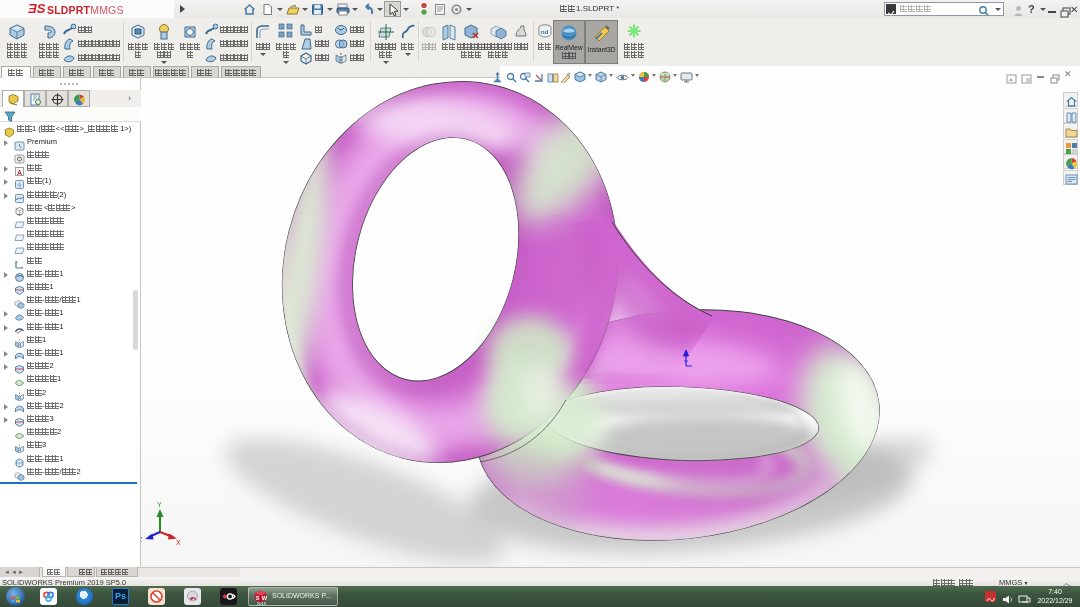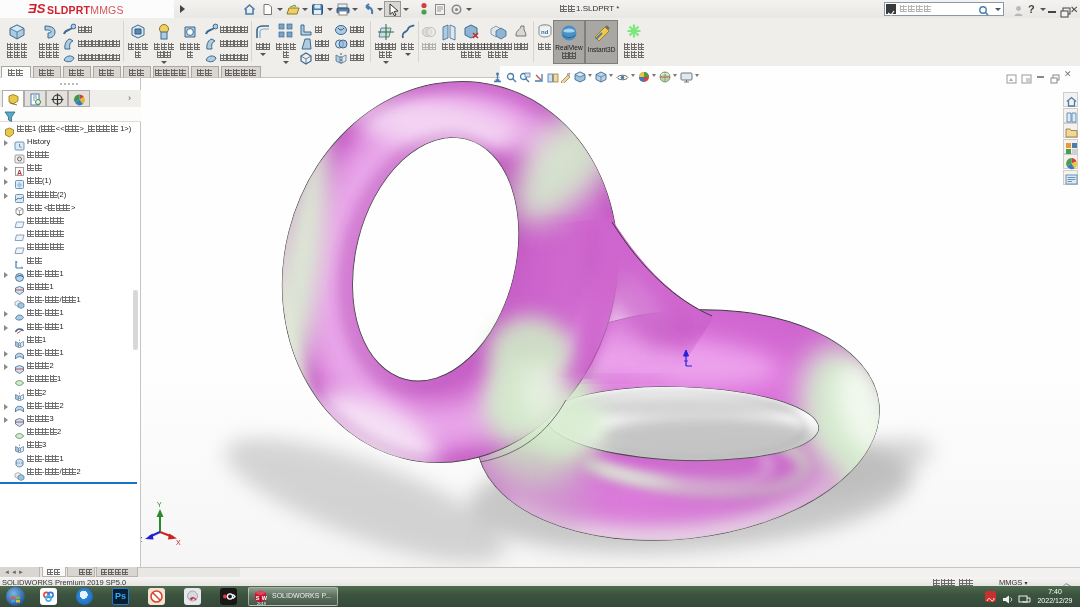--- a/index.html
+++ b/index.html
@@ -392,21 +392,21 @@
     </svg></div>
 <div class="ab" style="left:4px;top:123.5px"><svg width="11" height="11">
       <path d="M1.5 2.5 L5.5 1 L9.5 2.8 L9.5 7 L5.5 10 L1.5 8 Z" fill="#e8c84a" stroke="#8a7420" stroke-width=".8"></path>
     </svg></div>
 <div class="ab" style="left:17px;top:124.5px;white-space:nowrap;line-height:7.5px"><i style="display:inline-block;width:7px;height:7px;margin-right:0.5px;vertical-align:top;position:relative;top:0px;background:repeating-linear-gradient(0deg,#3b3b3b 0 1px,rgba(0,0,0,0) 1px 2.4px),repeating-linear-gradient(90deg,#3b3b3b 0 1px,rgba(0,0,0,0) 1px 3.5px);opacity:0.72"></i><i style="display:inline-block;width:7px;height:7px;margin-right:0.5px;vertical-align:top;position:relative;top:0px;background:repeating-linear-gradient(0deg,#3b3b3b 0 1px,rgba(0,0,0,0) 1px 2.4px),repeating-linear-gradient(90deg,#3b3b3b 0 1px,rgba(0,0,0,0) 1px 3.5px);opacity:0.72"></i><span style="font-size:7.5px;line-height:7.5px;color:#222;vertical-align:top">1 (</span><i style="display:inline-block;width:7px;height:7px;margin-right:0.5px;vertical-align:top;position:relative;top:0px;background:repeating-linear-gradient(0deg,#3b3b3b 0 1px,rgba(0,0,0,0) 1px 2.4px),repeating-linear-gradient(90deg,#3b3b3b 0 1px,rgba(0,0,0,0) 1px 3.5px);opacity:0.72"></i><i style="display:inline-block;width:7px;height:7px;margin-right:0.5px;vertical-align:top;position:relative;top:0px;background:repeating-linear-gradient(0deg,#3b3b3b 0 1px,rgba(0,0,0,0) 1px 2.4px),repeating-linear-gradient(90deg,#3b3b3b 0 1px,rgba(0,0,0,0) 1px 3.5px);opacity:0.72"></i><span style="font-size:7.5px;line-height:7.5px;color:#222;vertical-align:top">&lt;&lt;</span><i style="display:inline-block;width:7px;height:7px;margin-right:0.5px;vertical-align:top;position:relative;top:0px;background:repeating-linear-gradient(0deg,#3b3b3b 0 1px,rgba(0,0,0,0) 1px 2.4px),repeating-linear-gradient(90deg,#3b3b3b 0 1px,rgba(0,0,0,0) 1px 3.5px);opacity:0.72"></i><i style="display:inline-block;width:7px;height:7px;margin-right:0.5px;vertical-align:top;position:relative;top:0px;background:repeating-linear-gradient(0deg,#3b3b3b 0 1px,rgba(0,0,0,0) 1px 2.4px),repeating-linear-gradient(90deg,#3b3b3b 0 1px,rgba(0,0,0,0) 1px 3.5px);opacity:0.72"></i><span style="font-size:7.5px;line-height:7.5px;color:#222;vertical-align:top">&gt;_</span><i style="display:inline-block;width:7px;height:7px;margin-right:0.5px;vertical-align:top;position:relative;top:0px;background:repeating-linear-gradient(0deg,#3b3b3b 0 1px,rgba(0,0,0,0) 1px 2.4px),repeating-linear-gradient(90deg,#3b3b3b 0 1px,rgba(0,0,0,0) 1px 3.5px);opacity:0.72"></i><i style="display:inline-block;width:7px;height:7px;margin-right:0.5px;vertical-align:top;position:relative;top:0px;background:repeating-linear-gradient(0deg,#3b3b3b 0 1px,rgba(0,0,0,0) 1px 2.4px),repeating-linear-gradient(90deg,#3b3b3b 0 1px,rgba(0,0,0,0) 1px 3.5px);opacity:0.72"></i><i style="display:inline-block;width:7px;height:7px;margin-right:0.5px;vertical-align:top;position:relative;top:0px;background:repeating-linear-gradient(0deg,#3b3b3b 0 1px,rgba(0,0,0,0) 1px 2.4px),repeating-linear-gradient(90deg,#3b3b3b 0 1px,rgba(0,0,0,0) 1px 3.5px);opacity:0.72"></i><i style="display:inline-block;width:7px;height:7px;margin-right:0.5px;vertical-align:top;position:relative;top:0px;background:repeating-linear-gradient(0deg,#3b3b3b 0 1px,rgba(0,0,0,0) 1px 2.4px),repeating-linear-gradient(90deg,#3b3b3b 0 1px,rgba(0,0,0,0) 1px 3.5px);opacity:0.72"></i><span style="font-size:7.5px;line-height:7.5px;color:#222;vertical-align:top"> 1&gt;)</span></div>
 <div class="ab" style="left:4px;top:139.7px;width:0;height:0;border-left:4px solid #8a8a8a;border-top:3px solid transparent;border-bottom:3px solid transparent"></div>
 <div class="ab" style="left:14px;top:136.7px"><svg width="11" height="11">
       <rect x="1" y="2" width="9" height="8" rx="1" fill="#dfe9f2" stroke="#4a7dab" stroke-width=".8"></rect>
       <path d="M5.5 4 V6.5 L7.5 7.5" stroke="#4a7dab" fill="none" stroke-width=".9"></path>
     </svg></div>
-<div class="ab" style="left:27px;top:137.7px;white-space:nowrap;line-height:7.5px"><span style="font-size:7.5px;line-height:7.5px;color:#222;vertical-align:top">History</span></div>
+<div class="ab" style="left:27px;top:137.7px;white-space:nowrap;line-height:7.5px"><span style="font-size:7.5px;line-height:7.5px;color:#222;vertical-align:top">Premium</span></div>
 <div class="ab" style="left:14px;top:149.89999999999998px"><svg width="11" height="11">
       <rect x="1" y="2" width="9" height="8" rx="1" fill="#eee" stroke="#888" stroke-width=".8"></rect>
       <circle cx="5.5" cy="6" r="2" fill="none" stroke="#666"></circle>
     </svg></div>
 <div class="ab" style="left:27px;top:150.89999999999998px;white-space:nowrap;line-height:7.5px"><i style="display:inline-block;width:7px;height:7px;margin-right:0.5px;vertical-align:top;position:relative;top:0px;background:repeating-linear-gradient(0deg,#3b3b3b 0 1px,rgba(0,0,0,0) 1px 2.4px),repeating-linear-gradient(90deg,#3b3b3b 0 1px,rgba(0,0,0,0) 1px 3.5px);opacity:0.72"></i><i style="display:inline-block;width:7px;height:7px;margin-right:0.5px;vertical-align:top;position:relative;top:0px;background:repeating-linear-gradient(0deg,#3b3b3b 0 1px,rgba(0,0,0,0) 1px 2.4px),repeating-linear-gradient(90deg,#3b3b3b 0 1px,rgba(0,0,0,0) 1px 3.5px);opacity:0.72"></i><i style="display:inline-block;width:7px;height:7px;margin-right:0.5px;vertical-align:top;position:relative;top:0px;background:repeating-linear-gradient(0deg,#3b3b3b 0 1px,rgba(0,0,0,0) 1px 2.4px),repeating-linear-gradient(90deg,#3b3b3b 0 1px,rgba(0,0,0,0) 1px 3.5px);opacity:0.72"></i></div>
 <div class="ab" style="left:4px;top:166.09999999999997px;width:0;height:0;border-left:4px solid #8a8a8a;border-top:3px solid transparent;border-bottom:3px solid transparent"></div>
 <div class="ab" style="left:14px;top:163.09999999999997px"><svg width="11" height="11">
       <rect x="1.5" y="1.5" width="8" height="8" fill="#fff" stroke="#888" stroke-width=".8"></rect>
       <text x="3" y="8.5" font-size="7" fill="#c03030" font-weight="bold">A</text>
     </svg></div>

